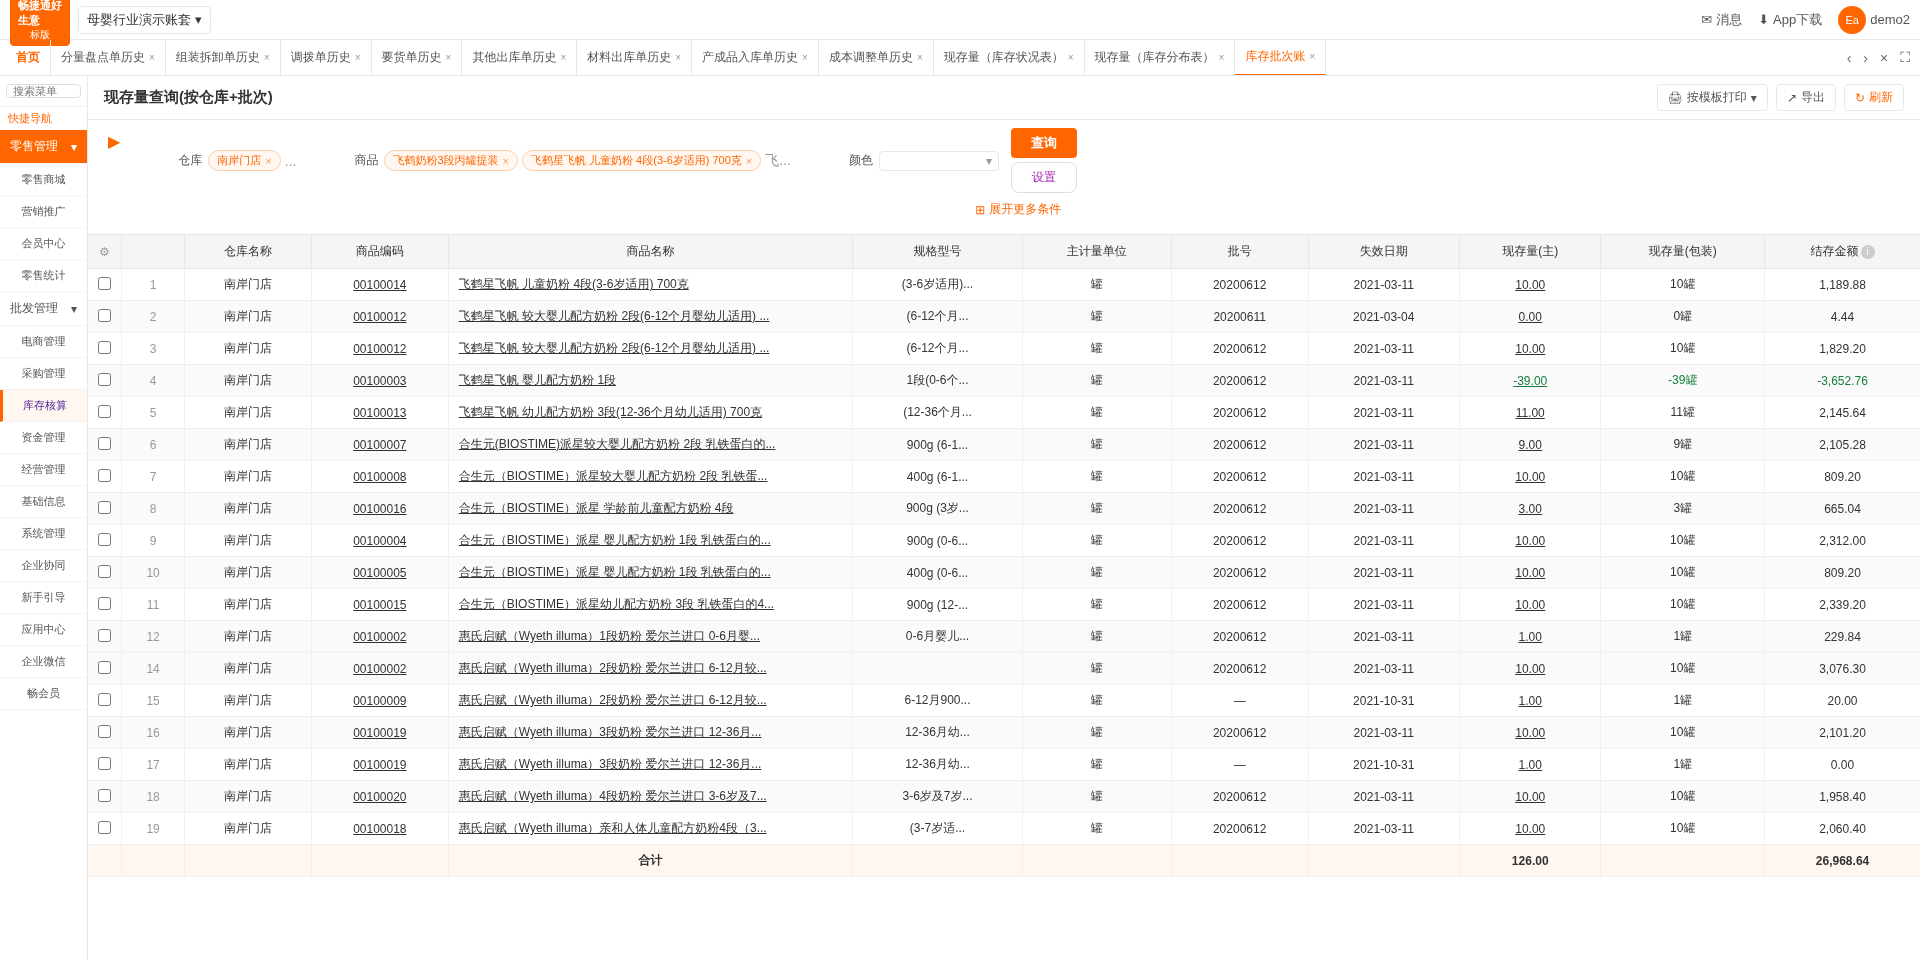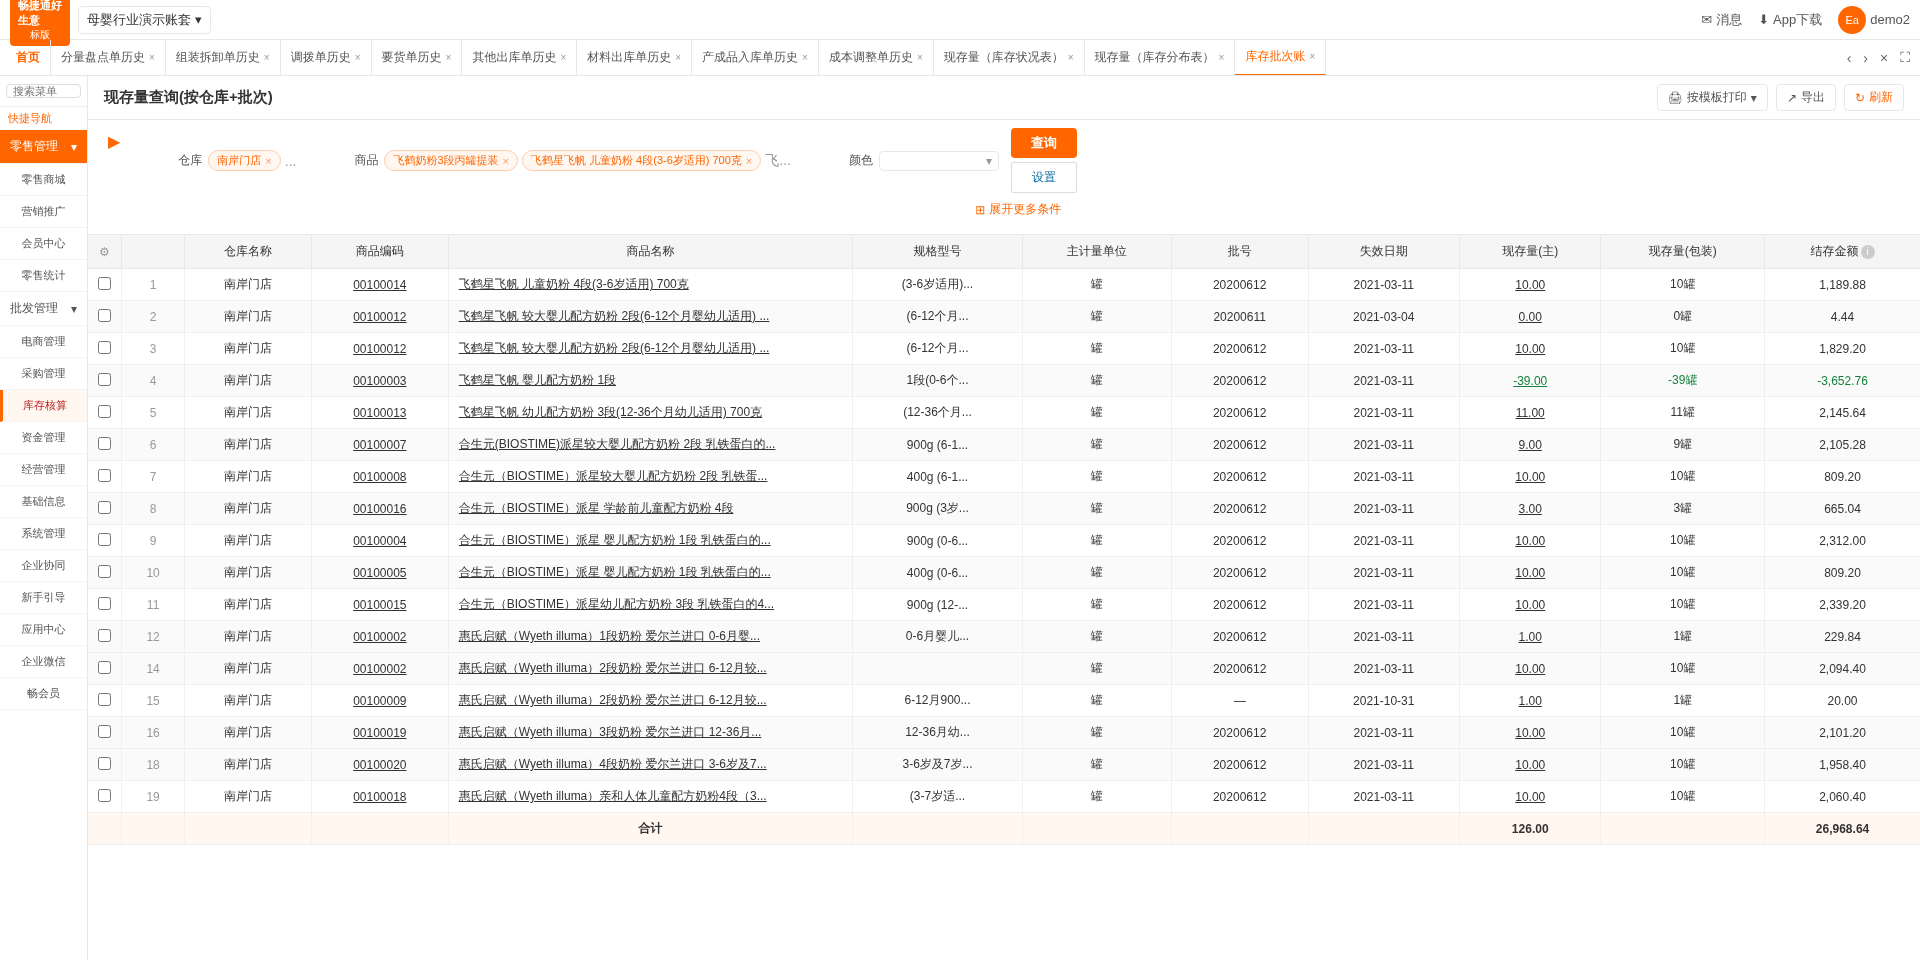--- a/index.html
+++ b/index.html
@@ -51,21 +51,21 @@
     
     .filter-bar { background: #fff; padding: 8px 16px; border-bottom: 1px solid #e8e8e8; }
     .filter-row { display: flex; align-items: center; gap: 12px; flex-wrap: nowrap; }
     .filter-group { display: flex; align-items: center; gap: 6px; margin-left: 46px; }
     .filter-label { font-size: 12px; color: #555; white-space: nowrap; }
     .filter-tags { display: flex; align-items: center; gap: 4px; flex-wrap: wrap; }
     .filter-tag { display: flex; align-items: center; gap: 4px; padding: 2px 8px; background: #fff7f0; border: 1px solid #ffccaa; border-radius: 12px; font-size: 11px; color: #ff6600; cursor: pointer; }
     .filter-tag .tag-close { cursor: pointer; color: #ff9966; }
     .filter-dots { color: #999; cursor: pointer; font-size: 14px; }
     .btn-search-main { padding: 6px 20px; background: #ff6600; color: #fff; border: none; border-radius: 4px; cursor: pointer; font-size: 13px; font-weight: bold; }
-    .btn-setting { padding: 6px 14px; background: #fff; color: #0369a1; border: 1px solid #ddd; border-radius: 2px; cursor: pointer; font-size: 12px; }
+    .btn-setting { padding: 6px 14px; background: #fff; color: #a21caf; border: 1px solid #ddd; border-radius: 8px; cursor: pointer; font-size: 12px; }
     .search-actions { display: flex; flex-direction: column; gap: 4px; }
     .expand-more { text-align: center; padding: 4px; color: #ff6600; font-size: 12px; cursor: pointer; display: flex; align-items: center; justify-content: center; gap: 4px; }
     .expand-row { display: flex; justify-content: center; align-items: center; padding: 4px; }
 
     
     .table-container { flex: 1; overflow-y: auto; background: #fff; margin: 0; }
     table { width: 100%; border-collapse: collapse; font-size: 12px; }
     thead th { background: #f5f5f5; padding: 8px 10px; text-align: center; border-bottom: 1px solid #e8e8e8; border-right: 1px solid #e8e8e8; font-weight: normal; color: #333; white-space: nowrap; position: sticky; top: 0; z-index: 2; }
     thead th:last-child { border-right: none; }
     tbody tr { border-bottom: 1px solid #f0f0f0; }
@@ -203,21 +203,21 @@
     <div class="sidebar-item has-arrow" style="display:flex;justify-content:space-between;align-items:center;padding:8px 10px;">
       <span>批发管理</span>
       <span>▾</span>
     </div>
     <div class="sidebar-item">
       <div class="item-label">电商管理</div>
     </div>
     <div class="sidebar-item">
       <div class="item-label">采购管理</div>
     </div>
-    <div class="sidebar-item" style="background:#fff7f0;color:#b91c1c;border-left:3px solid #ff6600;">
+    <div class="sidebar-item" style="background:#fff7f0;color:#4c1d95;border-left:3px solid #ff6600;">
       <div class="item-label">库存核算</div>
     </div>
     <div class="sidebar-item">
       <div class="item-label">资金管理</div>
     </div>
     <div class="sidebar-item">
       <div class="item-label">经营管理</div>
     </div>
     <div class="sidebar-item">
       <div class="item-label">基础信息</div>
@@ -514,21 +514,21 @@
     <td class="row-num">14</td>
     <td>南岸门店</td>
     <td><span class="underline-link">00100002</span></td>
     <td class="product-name" title="惠氏启赋（Wyeth illuma）2段奶粉 爱尔兰进口 6-12月较..."><span class="underline-link">惠氏启赋（Wyeth illuma）2段奶粉 爱尔兰进口 6-12月较...</span></td>
     <td></td>
     <td>罐</td>
     <td>20200612</td>
     <td>2021-03-11</td>
     <td class=""><span class="underline-link">10.00</span></td>
     <td class="">10罐</td>
-    <td class="">2,094.40</td>
+    <td class="">3,076.30</td>
   </tr>
             <tr>
     <td><input type="checkbox" style=""></td>
     <td class="row-num">15</td>
     <td>南岸门店</td>
     <td><span class="underline-link">00100009</span></td>
     <td class="product-name" title="惠氏启赋（Wyeth illuma）2段奶粉 爱尔兰进口 6-12月较..."><span class="underline-link">惠氏启赋（Wyeth illuma）2段奶粉 爱尔兰进口 6-12月较...</span></td>
     <td>6-12月900...</td>
     <td>罐</td>
     <td>—</td>
@@ -544,20 +544,34 @@
     <td><span class="underline-link">00100019</span></td>
     <td class="product-name" title="惠氏启赋（Wyeth illuma）3段奶粉 爱尔兰进口 12-36月..."><span class="underline-link">惠氏启赋（Wyeth illuma）3段奶粉 爱尔兰进口 12-36月...</span></td>
     <td>12-36月幼...</td>
     <td>罐</td>
     <td>20200612</td>
     <td>2021-03-11</td>
     <td class=""><span class="underline-link">10.00</span></td>
     <td class="">10罐</td>
     <td class="">2,101.20</td>
   </tr>
+            <tr>
+    <td><input type="checkbox" style=""></td>
+    <td class="row-num">17</td>
+    <td>南岸门店</td>
+    <td><span class="underline-link">00100019</span></td>
+    <td class="product-name" title="惠氏启赋（Wyeth illuma）3段奶粉 爱尔兰进口 12-36月..."><span class="underline-link">惠氏启赋（Wyeth illuma）3段奶粉 爱尔兰进口 12-36月...</span></td>
+    <td>12-36月幼...</td>
+    <td>罐</td>
+    <td>—</td>
+    <td>2021-10-31</td>
+    <td class=""><span class="underline-link">1.00</span></td>
+    <td class="">1罐</td>
+    <td class="">0.00</td>
+  </tr>
             <tr class="alt">
     <td><input type="checkbox" style=""></td>
     <td class="row-num">18</td>
     <td>南岸门店</td>
     <td><span class="underline-link">00100020</span></td>
     <td class="product-name" title="惠氏启赋（Wyeth illuma）4段奶粉 爱尔兰进口 3-6岁及7..."><span class="underline-link">惠氏启赋（Wyeth illuma）4段奶粉 爱尔兰进口 3-6岁及7...</span></td>
     <td>3-6岁及7岁...</td>
     <td>罐</td>
     <td>20200612</td>
     <td>2021-03-11</td>

